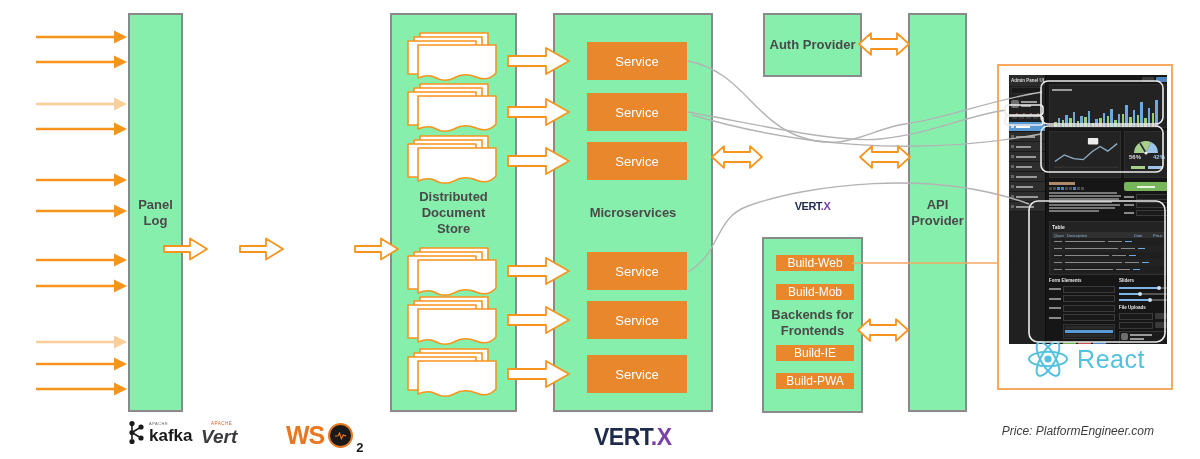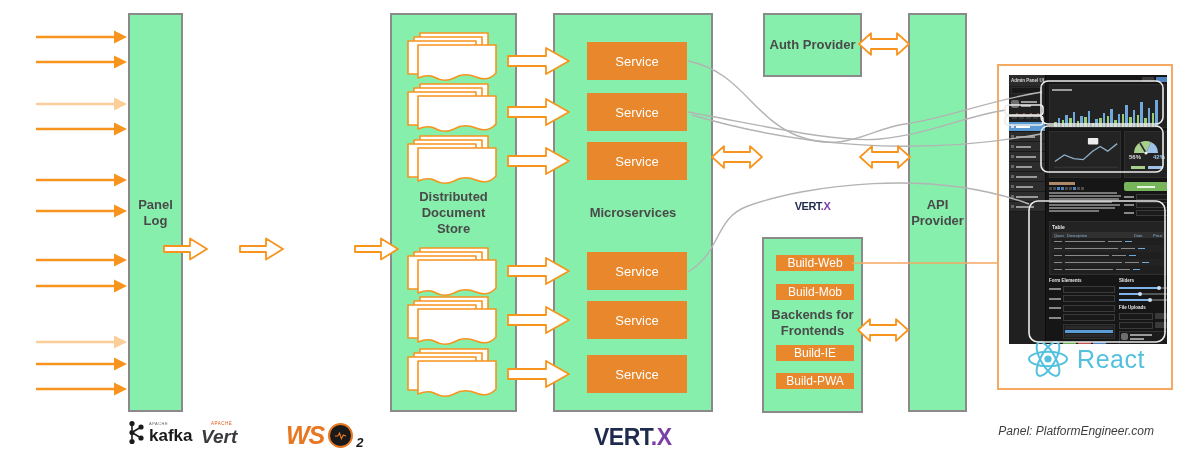--- a/index.html
+++ b/index.html
@@ -20,21 +20,21 @@
            color:#fff;font-size:13px;display:flex;align-items:center;justify-content:center;}
   .build{position:absolute;left:12px;width:78px;height:16px;background:var(--orange);
          color:#fff;font-size:12px;display:flex;align-items:center;justify-content:center;}
   
   .logo{position:absolute;display:flex;align-items:center;gap:3px;}
   .kafka-txt{font-size:17px;font-weight:bold;color:var(--kafkaBlack);line-height:1;}
   .apache-sup{display:block;font-size:4px;letter-spacing:.5px;color:#666;margin-bottom:1px;}
   .spark-wrap{position:relative;}
   .spark-txt{font-size:19px;font-weight:bold;font-style:italic;color:#3C3A3E;line-height:1;}
   .spark-sup{position:absolute;top:-6px;left:10px;font-size:4.5px;letter-spacing:.5px;color:var(--sparkOrange);}
-  .wso2{display:flex;align-items:center;font-style:italic;}
+  .wso2{display:flex;align-items:flex-end;}
   .wso2-ws{font-size:25px;font-weight:bold;color:#E87722;letter-spacing:-1px;line-height:1;}
   .wso2-o{width:21px;height:21px;border-radius:50%;background:#1A1A1A;border:2px solid #E87722;
           display:flex;align-items:center;justify-content:center;margin-left:1px;}
   .wso2-2{font-size:13px;font-weight:bold;color:#1A1A1A;position:relative;top:7px;left:0px;}
   .mongo-txt{font-family:"DejaVu Serif",serif;font-size:21px;color:var(--mongoText);line-height:1;}
   .vertx{font-weight:bold;letter-spacing:-.5px;line-height:1;}
   .vx-navy{color:var(--vertxNavy);} .vx-purple{color:var(--vertxPurple);}
   
   .react-box{position:absolute;left:997px;top:64px;width:176px;height:326px;
              border:2px solid var(--peach);background:#fff;box-sizing:border-box;}
@@ -488,21 +488,21 @@
     </span>
     <span class="wso2-2">2</span>
   </div>
 
 
   <div class="abs vertx" style="left:594px;top:426px;font-size:23px;">
     <span class="vx-navy">VERT</span><span class="vx-purple">.X</span>
   </div>
 
   <div class="caption">
-    <div class="cap-credit">Panel: PlatformEngineer.com</div>
+    <div class="cap-credit">Price: PlatformEngineer.com</div>
   </div>
 
   <svg class="overlay" width="1200" height="459" viewBox="0 0 1200 459">
     <defs>
       <g id="inA">
         <line x1="0" y1="0" x2="79" y2="0" stroke="#F7941E" stroke-width="2.4"></line>
         <polygon points="78,-6.5 91,0 78,6.5" fill="#F7941E"></polygon>
       </g>
       <path id="blockA" d="M0,10 H26 V2.5 L43,13 L26,23.5 V16 H0 Z" fill="#FFF" stroke="#F7941E" stroke-width="1.8" stroke-linejoin="round"></path>
       <path id="docA" d="M0,10 H38 V2 L61,15 L38,28 V20 H0 Z" fill="#FFF" stroke="#F7941E" stroke-width="1.8" stroke-linejoin="round"></path>

